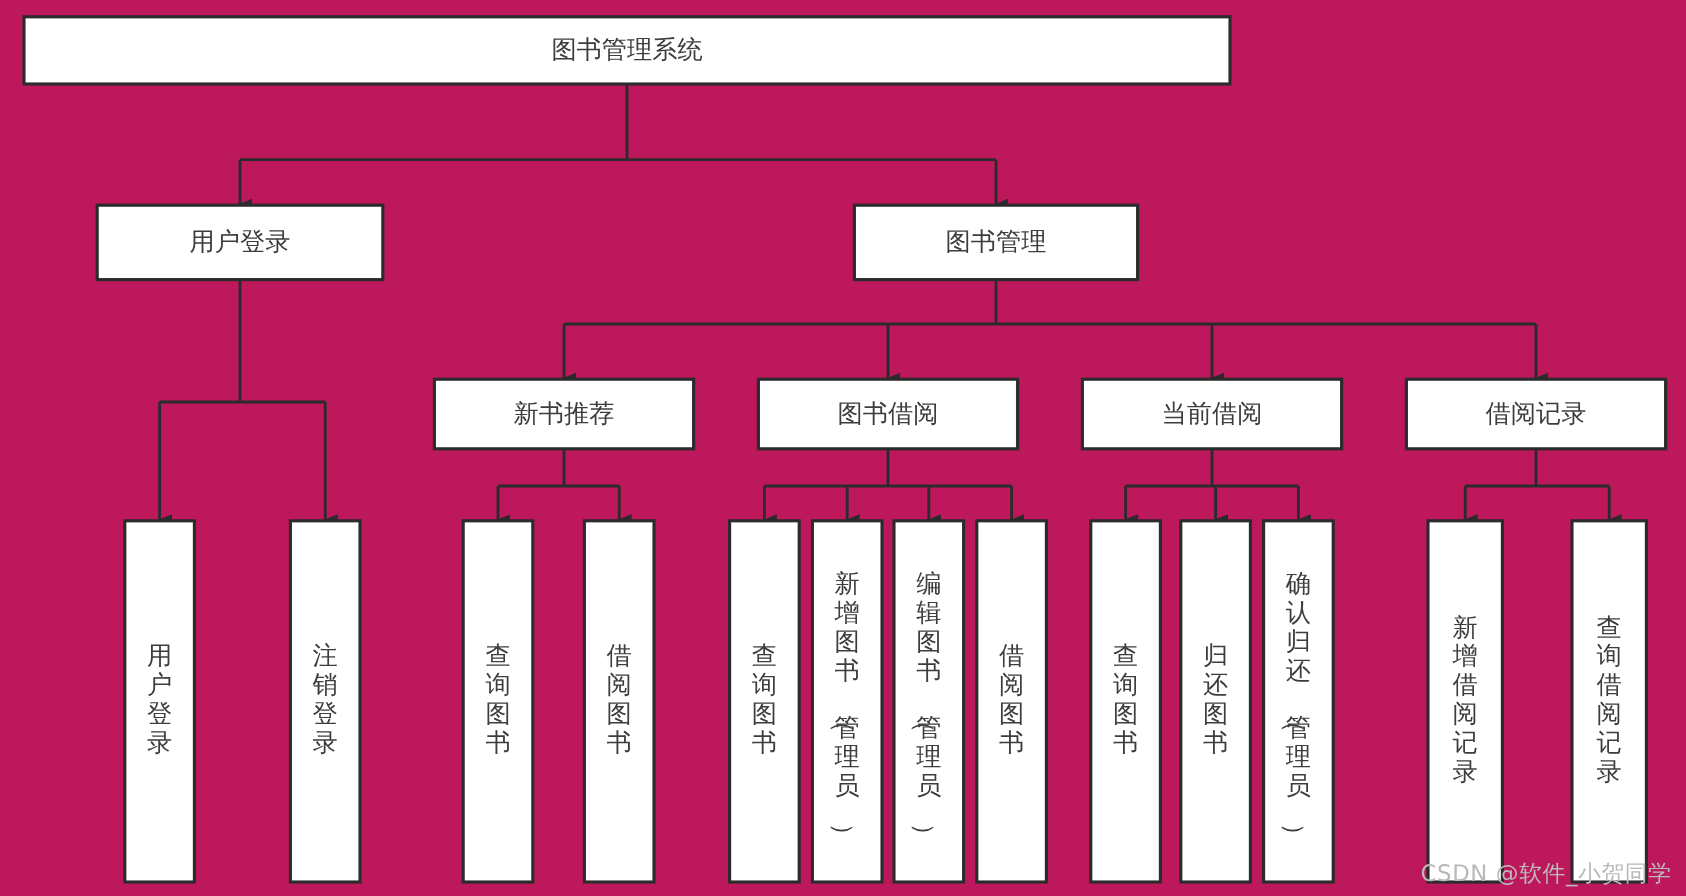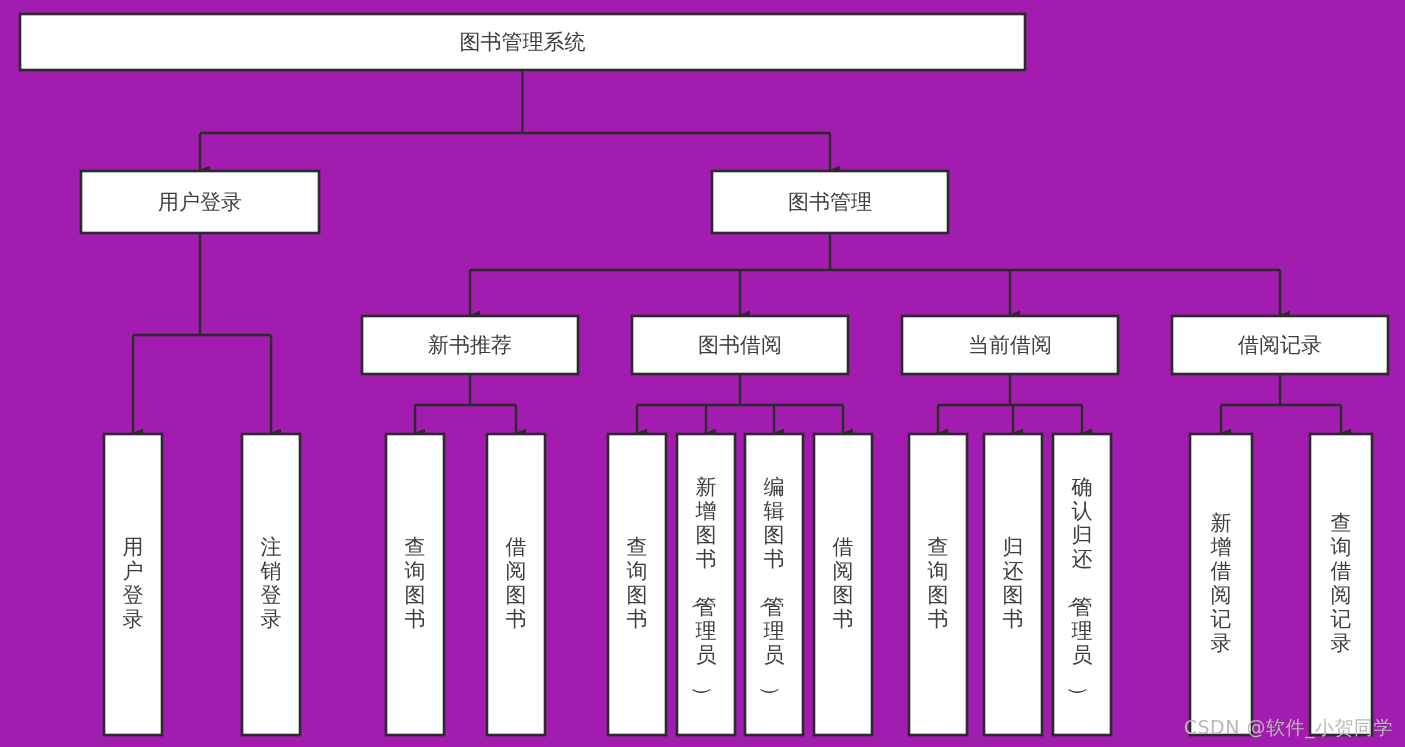--- a/index.html
+++ b/index.html
@@ -10,21 +10,21 @@
   body {
     width: 1405px;
     height: 747px;
     font-family: "DejaVu Sans", "Liberation Sans", sans-serif;
     overflow: hidden;
   }
   #diagram-root {
     position: relative;
     width: 1405px;
     height: 747px;
-    background: #a21caf;
+    background: #be185d;
   }
   svg#tree-svg {
     position: absolute;
     left: 0;
     top: 0;
     width: 1405px;
     height: 747px;
   }
   .node-rect {
     fill: #ffffff;

